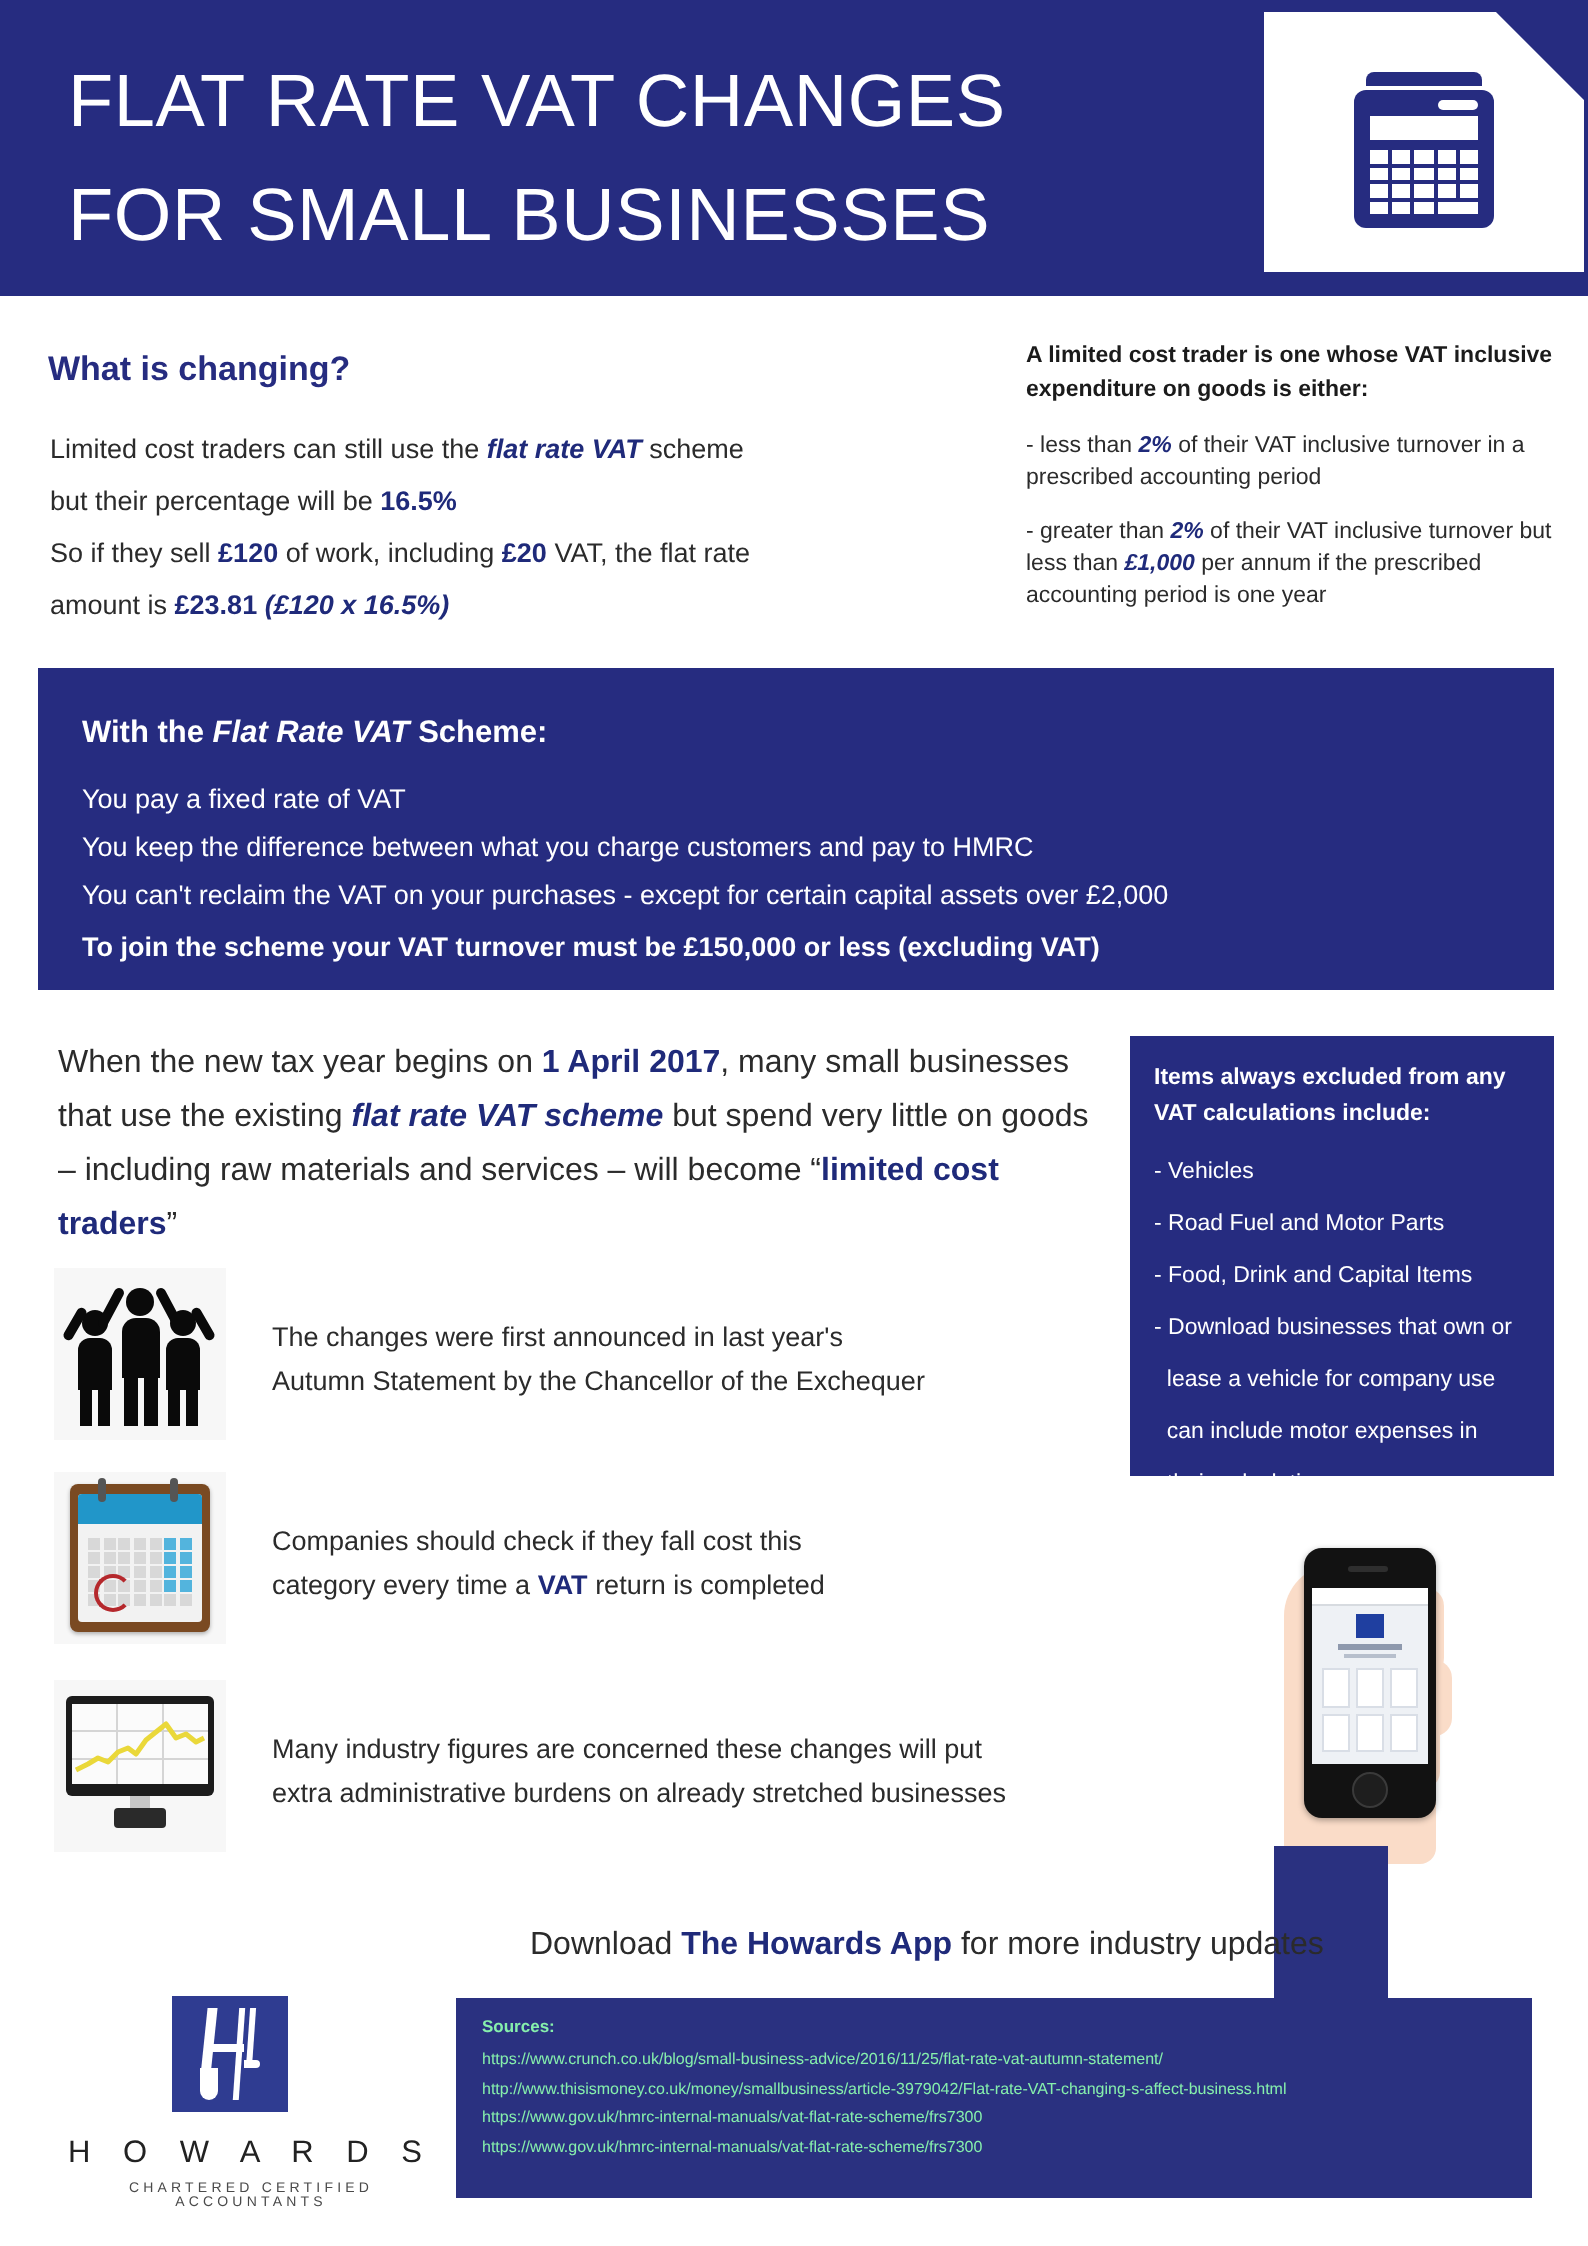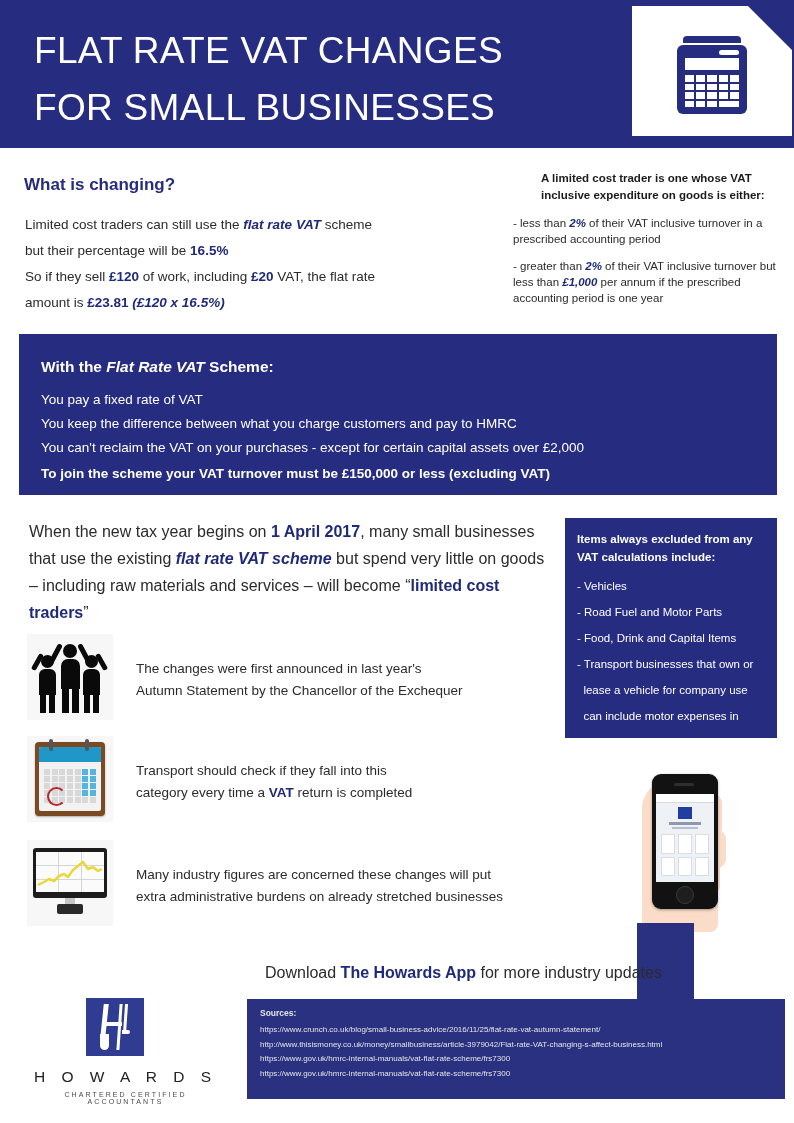--- a/index.html
+++ b/index.html
@@ -171,21 +171,20 @@
   .lct {
     position: absolute;
     left: 513px; top: 170px;
     width: 272px;
   }
   .lct-title {
     font-size: 11.5px;
     font-weight: bold;
     line-height: 17px;
     color: #1b1b1b;
-    margin-left: 28px;
   }
   .lct-item {
     margin-top: 11px;
     font-size: 11.5px;
     line-height: 16px;
     color: #2b2b2b;
   }
   .lct-item .bi2 { font-weight: bold; font-style: italic; color: #1f2a7a; }
 
   
@@ -404,23 +403,23 @@
     font-size: 15.5px; letter-spacing: 6px; color: #222222;
   }
   .logo-sub {
     position: absolute; left: 0; top: 93px; width: 195px;
     text-align: center;
     font-size: 7px; letter-spacing: 2.1px; color: #4a4a4a;
   }
 
   
   .sources {
-    position: absolute; left: 247px; top: 999px;
+    position: absolute; left: 228px; top: 999px;
     width: 538px; height: 100px;
-    background: #2a3180; color: #e5e5e5;
+    background: #2a3180; color: #86efac;
   }
   .sources-title {
     position: absolute; left: 13px; top: 9px;
     font-size: 8.5px; font-weight: bold;
   }
   .sources-list {
     position: absolute; left: 13px; top: 24px;
     font-size: 8px; line-height: 14.5px;
   }
 </style>
@@ -504,21 +503,21 @@
   <div class="taxyear">
     <span>When the new tax year begins on </span><span class="b">1 April 2017</span><span>, many small businesses that use the existing </span><span class="bi">flat rate VAT scheme</span><span> but spend very little on goods – including raw materials and services – will become “</span><span class="b">limited cost traders</span><span>”</span>
   </div>
 
   <div class="excluded">
     <div class="excluded-title">Items always excluded from any VAT calculations include:</div>
     <div class="excluded-list">
       <div>- Vehicles</div>
       <div>- Road Fuel and Motor Parts</div>
       <div>- Food, Drink and Capital Items</div>
-      <div>- Transport businesses that own or</div>
+      <div>- Download businesses that own or</div>
       <div>  lease a vehicle for company use</div>
       <div>  can include motor expenses in</div>
       <div>  their calculations.</div>
     </div>
   </div>
 
   <div class="row row1">
     <div class="icon-box">
       <div class="people">
         <div class="ppl head" style="left:6px;  top:14px; width:13px; height:13px;"></div>
@@ -589,21 +588,21 @@
               <i></i>
               <i></i>
           </div>
           <div class="cal-circle"></div>
         </div>
         <div class="cal-ring" style="left:14px;"></div>
         <div class="cal-ring" style="left:50px;"></div>
       </div>
     </div>
     <div class="row-text">
-      <span>Transport should check if they fall into this</span><br>
+      <span>Companies should check if they fall cost this</span><br>
       <span>category every time a </span><span class="b">VAT</span><span> return is completed</span>
     </div>
   </div>
 
   <div class="row row3">
     <div class="icon-box">
       <div class="monitor">
         <div class="mon-screen">
           <div class="mon-inner">
             <div class="mon-grid-h" style="top:13px;"></div>

